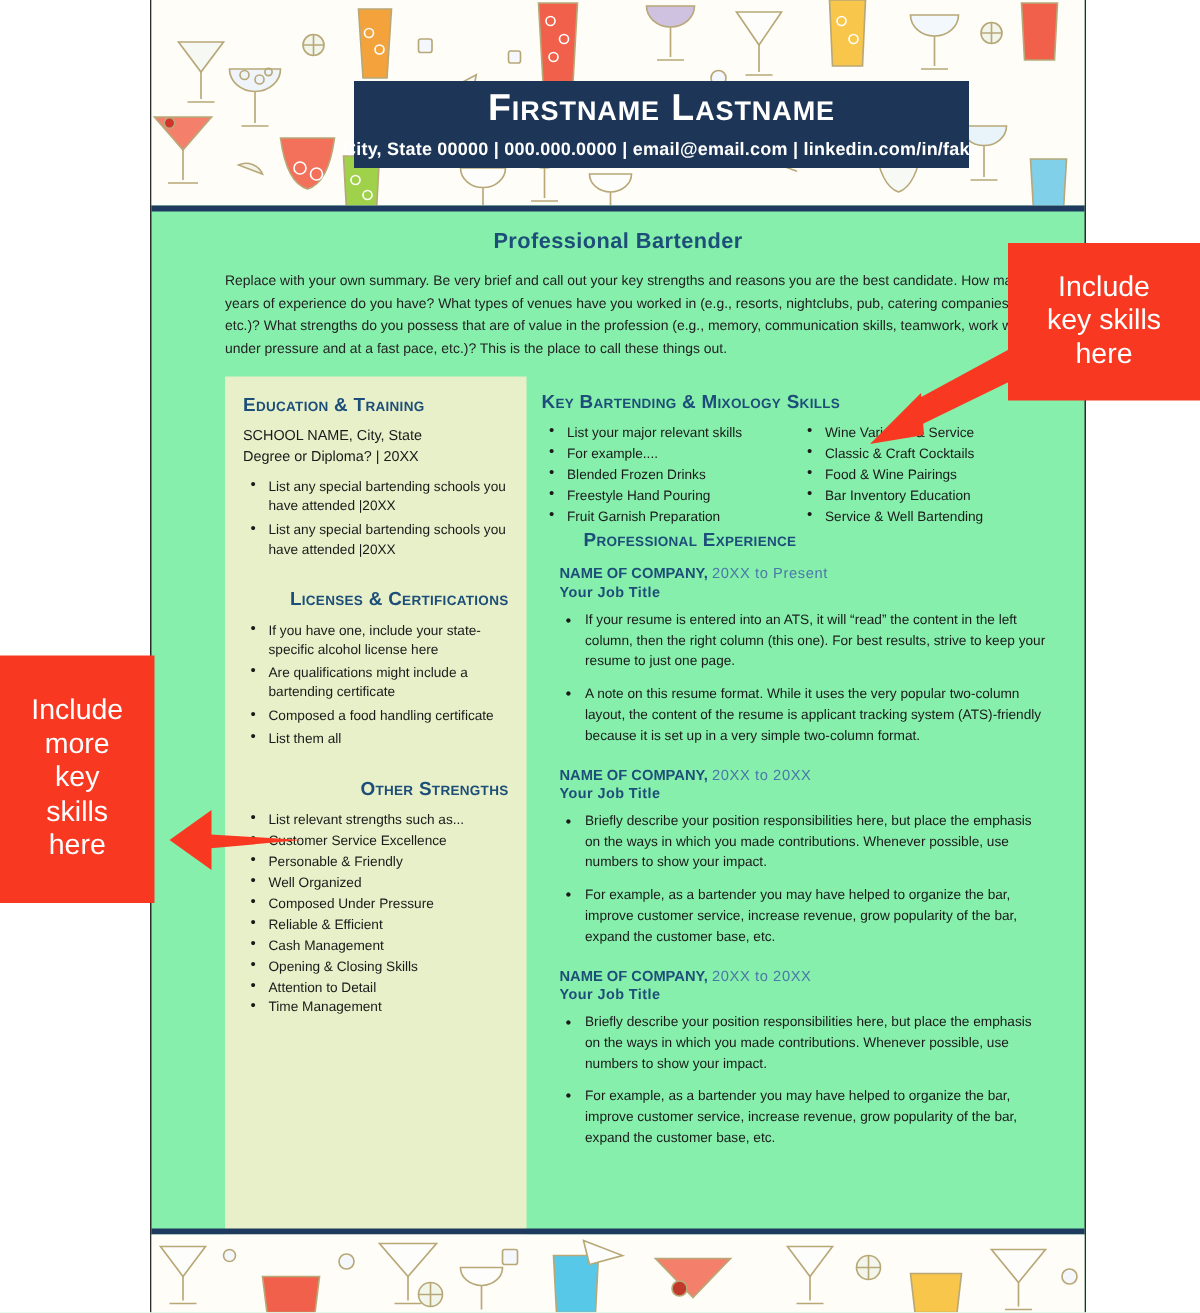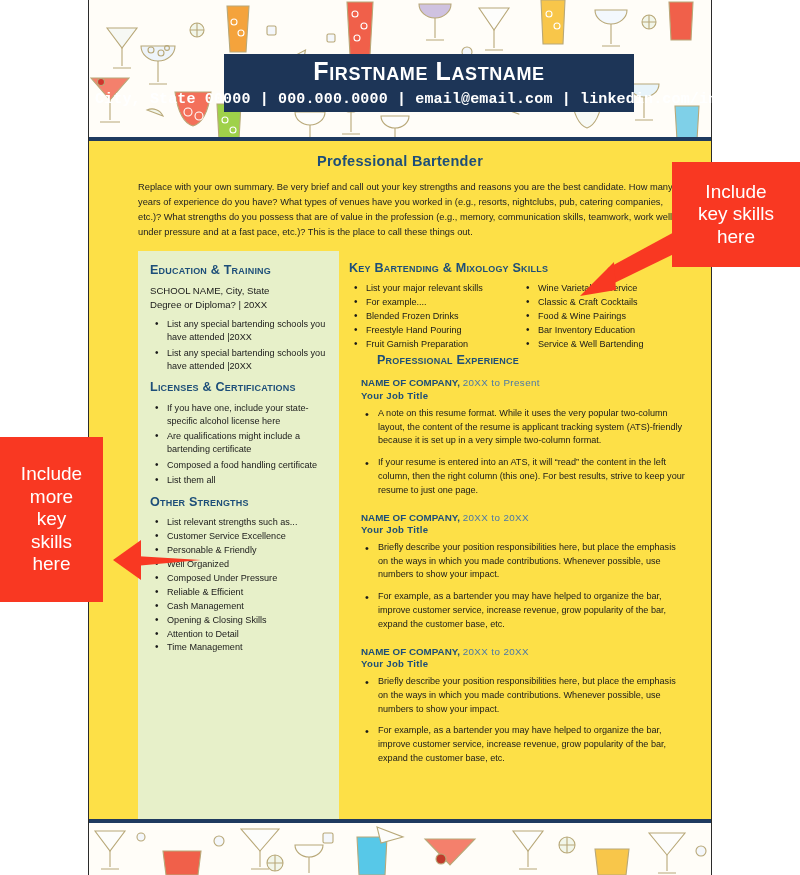--- a/index.html
+++ b/index.html
@@ -12,23 +12,23 @@
   #page {
     position: relative;
     width: 800px; height: 875px;
     overflow: hidden;
     background: #ffffff;
   }
 
   
   .sheet {
     position: absolute;
-    left: 88px; top: 0px;
+    left: 100px; top: 0px;
     width: 624px; height: 875px;
-    background: #fde047;
+    background: #86efac;
     border-left: 1.5px solid #2b2b2b;
     border-right: 1.5px solid #2b2b2b;
   }
 
   
   .pattern-band {
     position: absolute;
     left: 0; width: 100%;
     overflow: hidden;
     background: #fffdf8;
@@ -59,26 +59,25 @@
     font-size: 25px;
     font-weight: bold;
     letter-spacing: 0.6px;
     font-variant: small-caps;
     text-transform: capitalize;
     line-height: 1;
     white-space: nowrap;
   }
   .contact-line {
     color: #ffffff;
-    font-size: 15px;
+    font-size: 12px;
     font-weight: bold;
     margin-top: 7px;
     letter-spacing: 0.15px;
     white-space: nowrap;
-    font-family: Liberation Mono, monospace;
   }
 
   
   .body-area {
     position: absolute;
     left: 0; top: 141px; right: 0; bottom: 56px;
   }
 
   .job-title-heading {
     position: absolute;
@@ -126,21 +125,21 @@
     color: #1d4e79;
     font-size: 12.6px;
     font-weight: bold;
     font-variant: small-caps;
     text-transform: capitalize;
     letter-spacing: 0.2px;
     margin: 0 0 7px 0;
     line-height: 1.15;
   }
   .left-col .sec-head { margin-top: 2px; }
-  .left-col .sec-head.spaced { margin-top: 8px; }
+  .left-col .sec-head.spaced { margin-top: 20px; text-align: right; }
 
   .school-line {
     font-size: 9.6px;
     color: #1a1a1a;
     line-height: 1.45;
     margin-bottom: 6px;
   }
 
   ul.bul {
     margin: 0; padding: 0 0 0 17px;
@@ -404,22 +403,22 @@
 
           <div class="sec-head exp-head">Professional Experience</div>
 
           <div class="job">
             <div class="job-company">
               <span>NAME OF COMPANY,</span>
               <span class="dates">20XX to Present</span>
             </div>
             <div class="job-role">Your Job Title</div>
             <ul class="job-bul">
+              <li>If your resume is entered into an ATS, it will “read” the content in the left column, then the right column (this one). For best results, strive to keep your resume to just one page.</li>
               <li>A note on this resume format. While it uses the very popular two-column layout, the content of the resume is applicant tracking system (ATS)-friendly because it is set up in a very simple two-column format.</li>
-              <li>If your resume is entered into an ATS, it will “read” the content in the left column, then the right column (this one). For best results, strive to keep your resume to just one page.</li>
             </ul>
           </div>
 
           <div class="job">
             <div class="job-company">
               <span>NAME OF COMPANY,</span>
               <span class="dates">20XX to 20XX</span>
             </div>
             <div class="job-role">Your Job Title</div>
             <ul class="job-bul">

